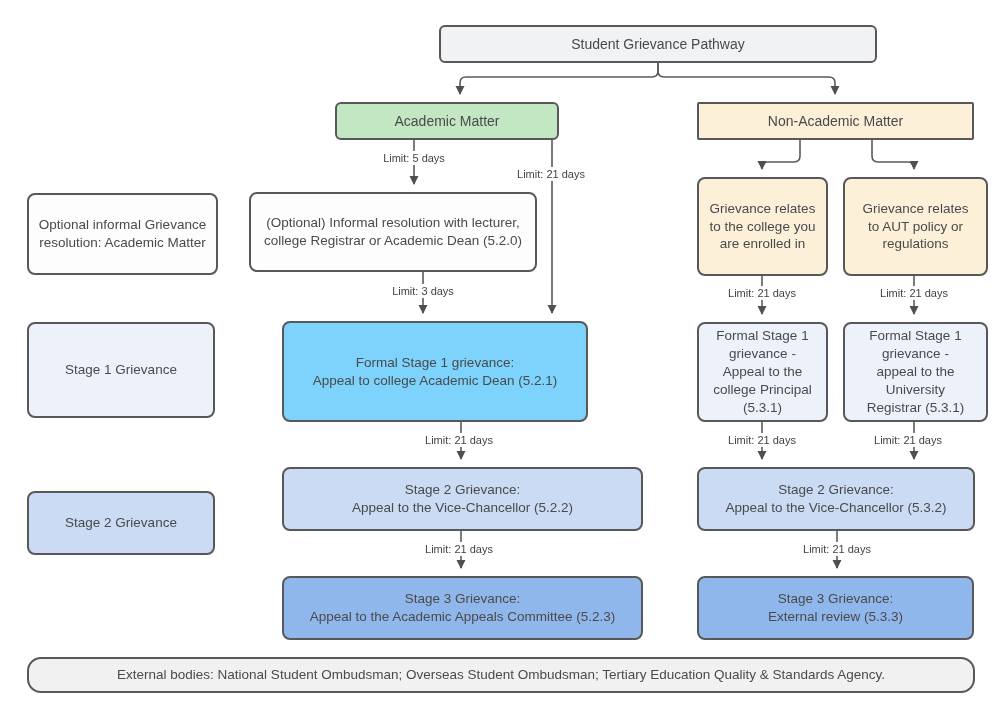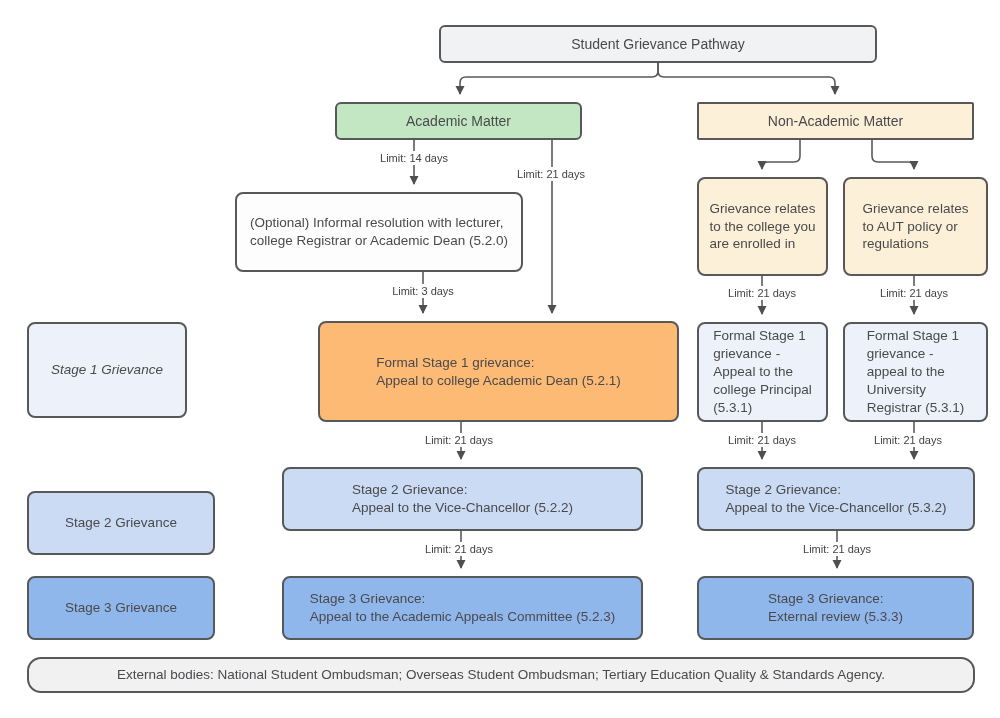--- a/index.html
+++ b/index.html
@@ -4,37 +4,37 @@
 <style>
   html,body{margin:0;padding:0;background:#ffffff;}
   #canvas{
     position:relative;width:1000px;height:718px;background:#ffffff;
     font-family:"Liberation Sans",sans-serif;overflow:hidden;
   }
   #wires{position:absolute;left:0;top:0;width:1000px;height:718px;z-index:0;}
   .node{
     position:absolute;box-sizing:border-box;z-index:1;
     border:2px solid #58585a;border-radius:8px;background:#fdfdfd;
-    display:flex;align-items:center;justify-content:center;text-align:left;
+    display:flex;align-items:center;justify-content:center;text-align:center;
     color:#4a4a4c;font-size:13.5px;line-height:1.32;white-space:pre-line;
     padding:8px 8px;
   }
   .limit{
     position:absolute;z-index:2;transform:translate(-50%,-50%);
     background:#ffffff;color:#434345;font-size:11px;line-height:1.1;
     padding:1px 3px;white-space:nowrap;
   }
   
   #n-pathway      {left:439px;top:25px; width:438px;height:38px;background:#f1f2f4;border-radius:6px;font-size:14px;}
-  #n-academic     {left:335px;top:102px;width:247px;height:38px;background:#c2e7c2;border-radius:6px;font-size:14px;}
+  #n-academic     {left:335px;top:102px;width:224px;height:38px;background:#c2e7c2;border-radius:6px;font-size:14px;}
   #n-nonacademic  {left:697px;top:102px;width:277px;height:38px;background:#fcf0d8;border-radius:2px;font-size:14px;}
   #n-optrow       {left:27px; top:193px;width:191px;height:82px;background:#fdfdfd;}
-  #n-optional     {left:235px;top:192px;width:288px;height:80px;background:#fdfdfd;}
-  #n-s1row        {left:27px; top:322px;width:160px;height:96px;background:#edf2fa;font-style:italic;}
-  #n-s1academic   {left:282px;top:321px;width:361px;height:101px;background:#fdba74;margin-left:36px;}
+  #n-optional     {left:249px;top:192px;width:288px;height:80px;background:#fdfdfd;}
+  #n-s1row        {left:27px; top:322px;width:188px;height:96px;background:#edf2fa;}
+  #n-s1academic   {left:282px;top:321px;width:306px;height:101px;background:#7dd3fc;}
   #n-college      {left:697px;top:177px;width:131px;height:99px;background:#fcf0d8;}
   #n-policy       {left:843px;top:177px;width:145px;height:99px;background:#fcf0d8;}
   #n-s1college    {left:697px;top:322px;width:131px;height:100px;background:#edf2fa;}
   #n-s1registrar  {left:843px;top:322px;width:145px;height:100px;background:#edf2fa;}
   #n-s2row        {left:27px; top:467px;width:188px;height:64px;background:#cadbf3;margin-top:24px;}
   #n-s2academic   {left:282px;top:467px;width:361px;height:64px;background:#cadbf3;}
   #n-s2nonacad    {left:697px;top:467px;width:278px;height:64px;background:#cadbf3;}
   #n-s3row        {left:27px; top:576px;width:188px;height:64px;background:#90b7eb;}
   #n-s3academic   {left:282px;top:576px;width:361px;height:64px;background:#90b7eb;}
   #n-s3nonacad    {left:697px;top:576px;width:277px;height:64px;background:#90b7eb;}
@@ -77,20 +77,21 @@
       <path d="M762,422 V459" marker-end="url(#arr)"></path>
       <path d="M914,422 V459" marker-end="url(#arr)"></path>
       <path d="M837,531 V568" marker-end="url(#arr)"></path>
     </g>
   </svg>
 
   <div class="node" id="n-pathway">Student Grievance Pathway</div>
   <div class="node" id="n-academic">Academic Matter</div>
   <div class="node" id="n-nonacademic">Non-Academic Matter</div>
 
+  <div class="node" id="n-optrow">Optional informal Grievance resolution: Academic Matter</div>
   <div class="node" id="n-optional">(Optional) Informal resolution with lecturer,
 college Registrar or Academic Dean (5.2.0)</div>
 
   <div class="node" id="n-s1row">Stage 1 Grievance</div>
   <div class="node" id="n-s1academic">Formal Stage 1 grievance:
 Appeal to college Academic Dean (5.2.1)</div>
 
   <div class="node" id="n-college">Grievance relates
 to the college you
 are enrolled in</div>
@@ -107,29 +108,28 @@
 appeal to the
 University
 Registrar (5.3.1)</div>
 
   <div class="node" id="n-s2row">Stage 2 Grievance</div>
   <div class="node" id="n-s2academic">Stage 2 Grievance:
 Appeal to the Vice-Chancellor (5.2.2)</div>
   <div class="node" id="n-s2nonacad">Stage 2 Grievance:
 Appeal to the Vice-Chancellor (5.3.2)</div>
 
-  <div class="node" id="n-s3row">Stage 3 Grievance</div>
   <div class="node" id="n-s3academic">Stage 3 Grievance:
 Appeal to the Academic Appeals Committee  (5.2.3)</div>
   <div class="node" id="n-s3nonacad">Stage 3 Grievance:
 External review  (5.3.3)</div>
 
   <div class="node" id="n-external">External bodies: National Student Ombudsman; Overseas Student Ombudsman; Tertiary Education Quality &amp; Standards Agency.</div>
 
-  <div class="limit" id="l-14">Limit: 14 days</div>
+  <div class="limit" id="l-14">Limit: 5 days</div>
   <div class="limit" id="l-21long">Limit: 21 days</div>
   <div class="limit" id="l-7">Limit: 3 days</div>
   <div class="limit" id="l-s1s2">Limit: 21 days</div>
   <div class="limit" id="l-s2s3">Limit: 21 days</div>
   <div class="limit" id="l-cream1">Limit: 21 days</div>
   <div class="limit" id="l-cream2">Limit: 21 days</div>
   <div class="limit" id="l-r1">Limit: 21 days</div>
   <div class="limit" id="l-r2">Limit: 21 days</div>
   <div class="limit" id="l-rs2s3">Limit: 21 days</div>
 

